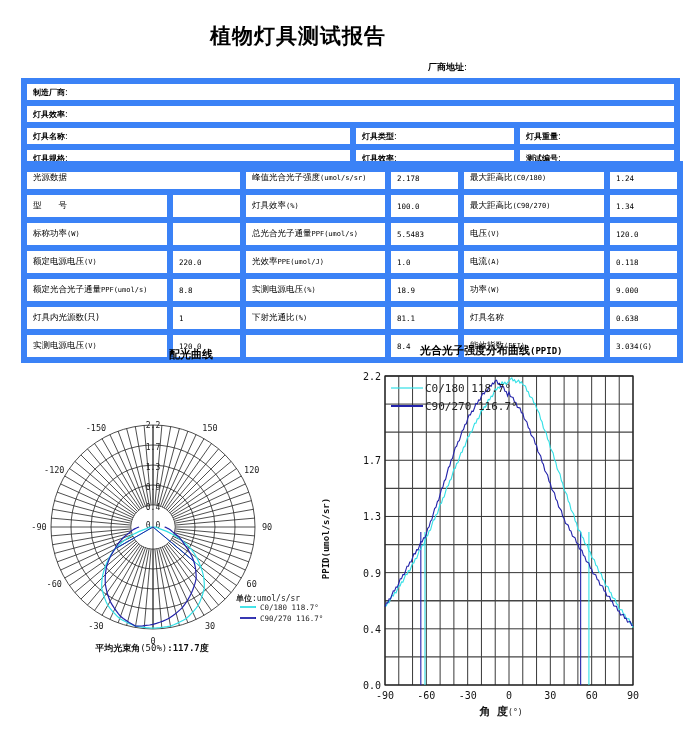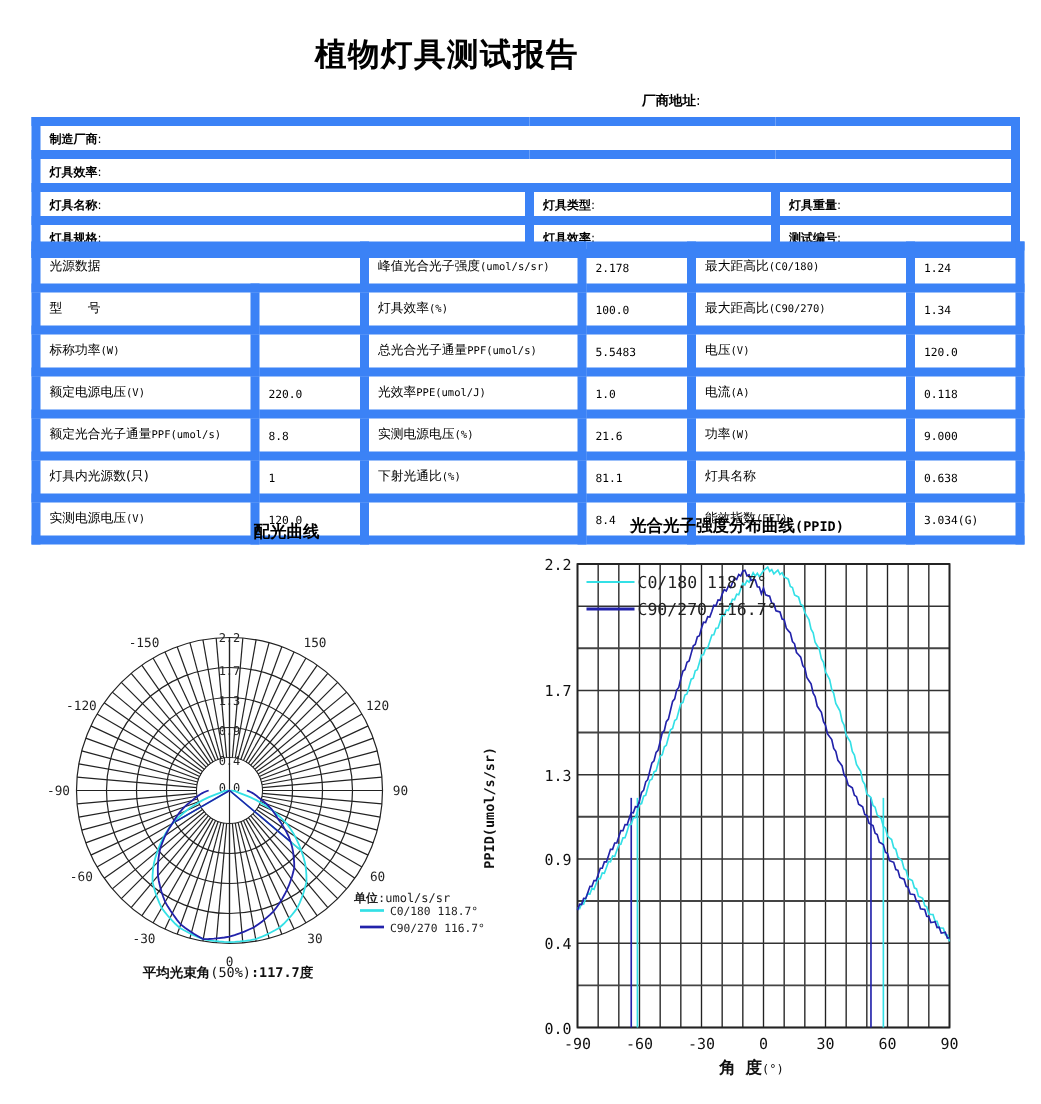--- a/index.html
+++ b/index.html
@@ -95,21 +95,21 @@
         <td><span class="val">220.0</span></td>
         <td><span class="lbl">光效率</span><span class="unit">PPE(umol/J)</span></td>
         <td><span class="val">1.0</span></td>
         <td><span class="lbl">电流</span><span class="unit">(A)</span></td>
         <td><span class="val">0.118</span></td>
       </tr>
       <tr>
         <td><span class="lbl">额定光合光子通量</span><span class="unit">PPF(umol/s)</span></td>
         <td><span class="val">8.8</span></td>
         <td><span class="lbl">实测电源电压</span><span class="unit">(%)</span></td>
-        <td><span class="val">21.6</span></td>
+        <td><span class="val">18.9</span></td>
         <td><span class="lbl">功率</span><span class="unit">(W)</span></td>
         <td><span class="val">9.000</span></td>
       </tr>
       <tr>
         <td><span class="lbl">灯具内光源数(只)</span><span class="unit"></span></td>
         <td><span class="val">1</span></td>
         <td><span class="lbl">下射光通比</span><span class="unit">(%)</span></td>
         <td><span class="val">81.1</span></td>
         <td><span class="lbl">灯具名称</span><span class="unit"></span></td>
         <td><span class="val">0.638</span></td>

